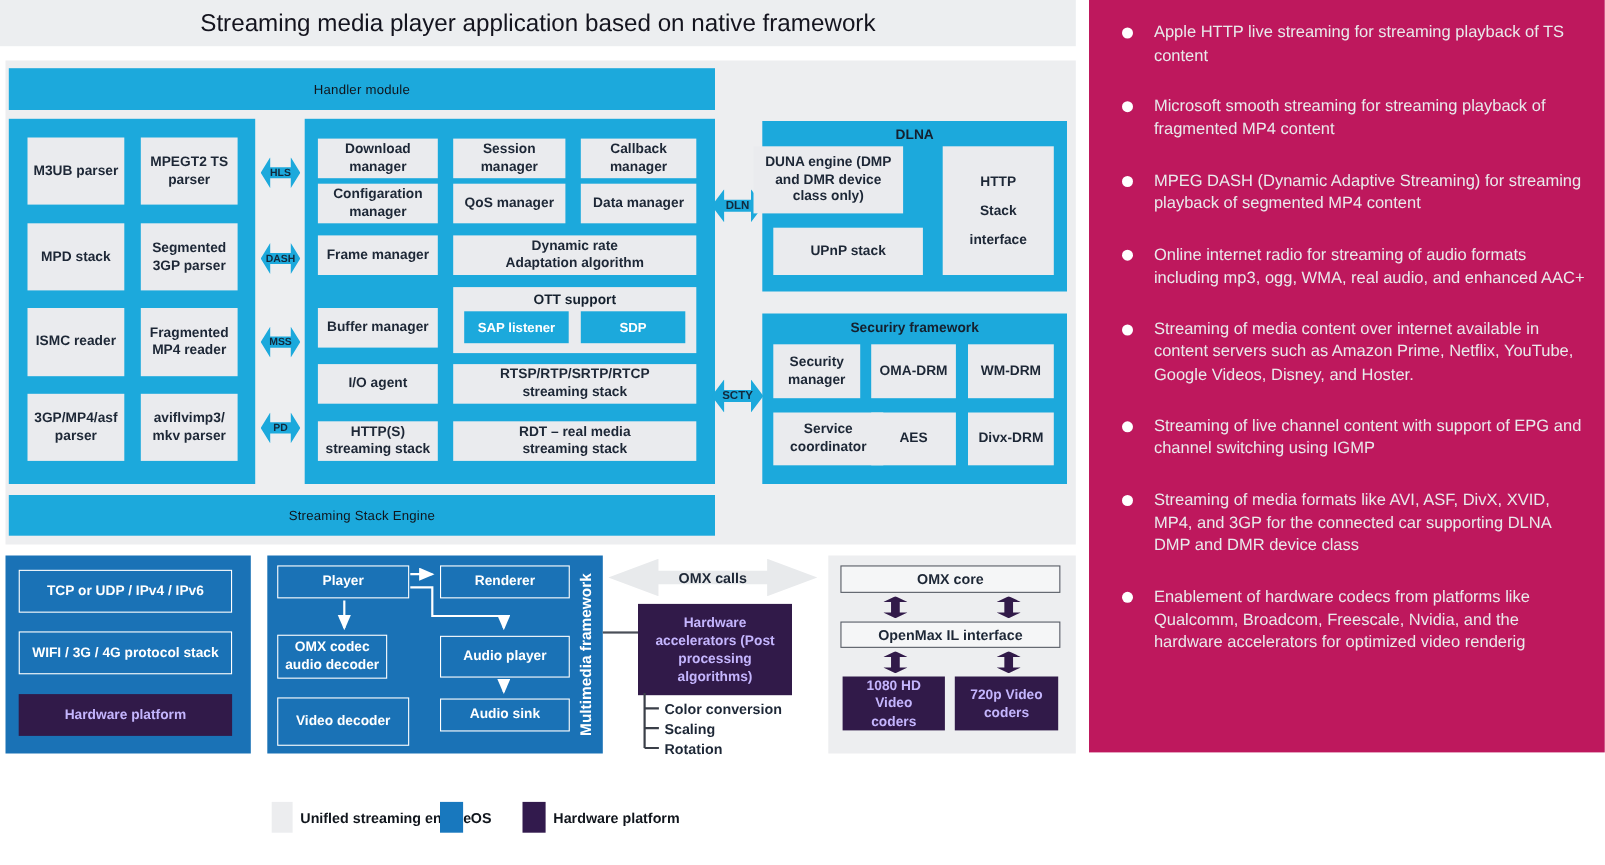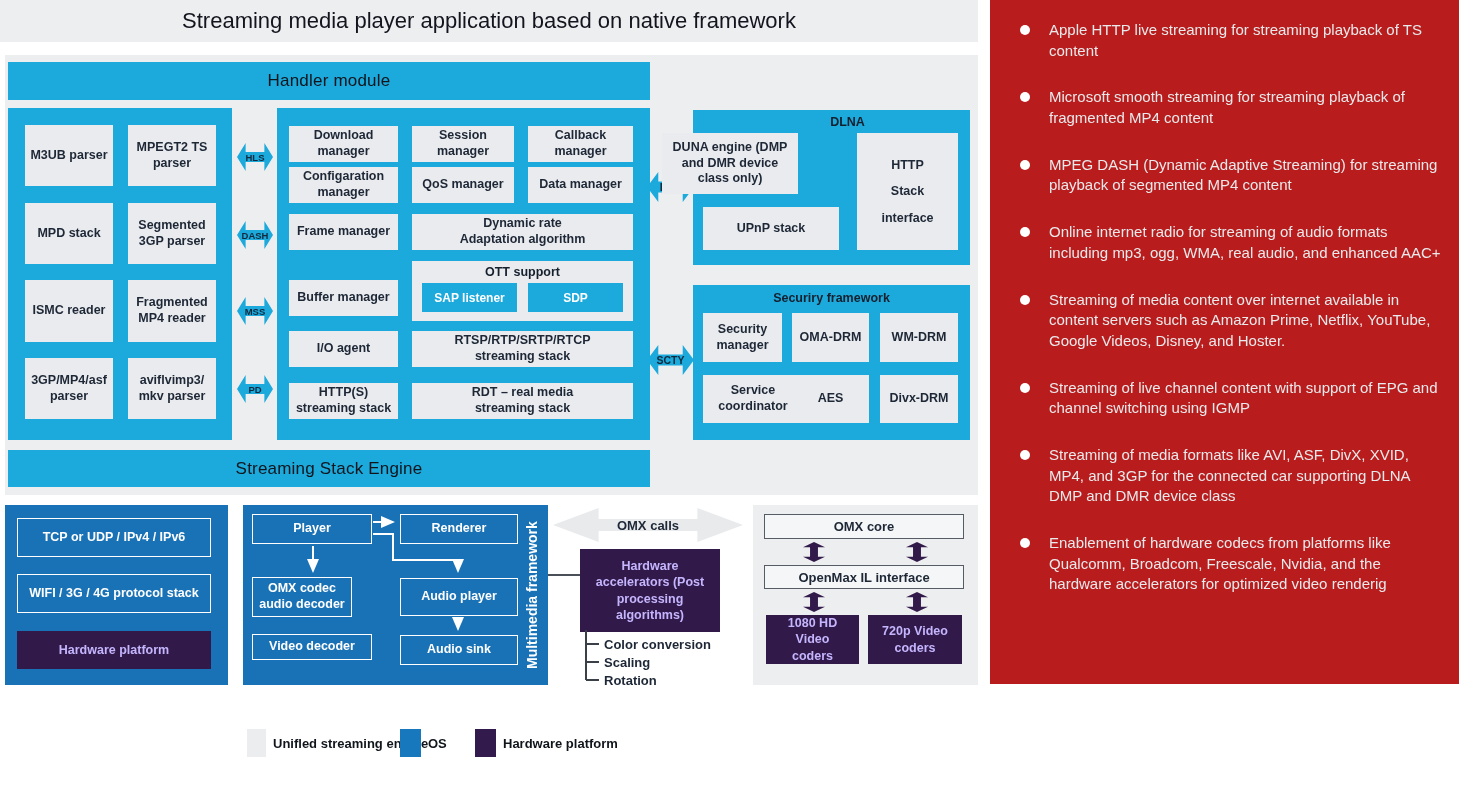--- a/index.html
+++ b/index.html
@@ -8,21 +8,21 @@
   .abs{position:absolute;}
   .flexc{display:flex;align-items:center;justify-content:center;text-align:center;}
 
   
   .grayband{background:#ECEEF0;}
   .bluepanel{background:#1CA9DC;}
   .dbluepanel{background:#1A72B6;}
   .graypanel{background:#EDEEF0;}
 
   
-  .bighead{font-size:17px;font-weight:500;color:#10151C;letter-spacing:.2px;}
+  .bighead{font-size:12px;font-weight:500;color:#10151C;letter-spacing:.2px;}
   .title-text{font-size:22px;font-weight:500;color:#14141E;}
 
   
   .gbox{background:#EAEBEE;color:#1D2736;font-weight:700;font-size:12.5px;line-height:1.25;
         display:flex;align-items:center;justify-content:center;text-align:center;padding:2px 4px;box-sizing:border-box;}
   .wide{padding:2px 38px;}
   .wbox{background:transparent;border:1px solid #ffffff;color:#ffffff;font-weight:700;font-size:12.5px;line-height:1.25;
         display:flex;align-items:center;justify-content:center;text-align:center;padding:2px 6px;box-sizing:border-box;}
   .pbox{background:#311A49;color:#c4b5fd;font-weight:700;font-size:12.5px;line-height:1.3;
         display:flex;align-items:center;justify-content:center;text-align:center;padding:2px 8px;box-sizing:border-box;}
@@ -50,21 +50,21 @@
 
   .accel-item{font-size:13px;font-weight:700;color:#1D2736;}
 
   
   .legend-label{font-size:13px;font-weight:700;color:#10151C;display:flex;align-items:center;}
   .sw-gray{background:#ECEDEF;}
   .sw-blue{background:#1878BE;}
   .sw-purple{background:#321A4D;}
 
   
-  .sidebar{background:#b91c1c;box-sizing:border-box;padding:20px 16px 0 30px;}
+  .sidebar{background:#be185d;box-sizing:border-box;padding:20px 16px 0 30px;}
   .feature-list{list-style:none;margin:0;padding:0;display:flex;flex-direction:column;gap:26px;}
   .feature-item{display:flex;gap:19px;color:#E9EAEC;font-size:15px;line-height:1.38;}
   .dot{width:10px;height:10px;border-radius:50%;background:#ffffff;flex:0 0 auto;margin-top:5px;}
 </style>
 </head>
 <body>
 
 <div class="canvas">
 
   <div class="abs grayband flexc" style="left:0;top:0;width:978px;height:42px;">
@@ -124,22 +124,22 @@
   <div class="abs gbox" style="left:289px;top:331px;width:109px;height:36px;">I/O agent</div>
   <div class="abs gbox wide" style="left:412px;top:331px;width:221px;height:36px;">RTSP/RTP/SRTP/RTCP streaming stack</div>
   <div class="abs gbox" style="left:289px;top:383px;width:109px;height:36px;">HTTP(S) streaming stack</div>
   <div class="abs gbox wide" style="left:412px;top:383px;width:221px;height:36px;">RDT – real media streaming stack</div>
 
   <div class="abs h-arrow" style="left:647px;top:172px;width:47px;height:30px;">
     <span class="shape"></span>
       <span class="lbl" style="font-size:10.5px;">DLN</span>
   </div>
   <div class="abs bluepanel" style="left:693px;top:110px;width:277px;height:155px;"></div>
-  <div class="abs panel-title" style="left:693px;top:115px;width:277px;padding-left:16px;">DLNA</div>
-  <div class="abs gbox" style="left:662px;top:133px;width:136px;height:61px;">DUNA engine (DMP and DMR device class only)</div>
+  <div class="abs panel-title" style="left:693px;top:115px;width:277px;">DLNA</div>
+  <div class="abs gbox" style="left:685px;top:133px;width:136px;height:61px;">DUNA engine (DMP and DMR device class only)</div>
   <div class="abs gbox" style="left:703px;top:207px;width:136px;height:43px;">UPnP stack</div>
   <div class="abs gbox" style="left:857px;top:133px;width:101px;height:117px;padding:2px 20px;line-height:2.1;">HTTP Stack interface</div>
 
   <div class="abs h-arrow" style="left:647px;top:345px;width:47px;height:30px;">
     <span class="shape"></span>
       <span class="lbl" style="font-size:10.5px;">SCTY</span>
   </div>
   <div class="abs bluepanel" style="left:693px;top:285px;width:277px;height:155px;"></div>
   <div class="abs panel-title" style="left:693px;top:291px;width:277px;">Securiry framework</div>
   <div class="abs gbox" style="left:703px;top:313px;width:79px;height:49px;">Security manager</div>
@@ -156,21 +156,21 @@
   <div class="abs dbluepanel" style="left:5px;top:505px;width:223px;height:180px;"></div>
   <div class="abs wbox" style="left:17px;top:518px;width:194px;height:39px;">TCP or UDP / IPv4 / IPv6</div>
   <div class="abs wbox" style="left:17px;top:574px;width:194px;height:39px;">WIFI / 3G / 4G protocol stack</div>
   <div class="abs pbox" style="left:17px;top:631px;width:194px;height:38px;">Hardware platform</div>
 
   <div class="abs dbluepanel" style="left:243px;top:505px;width:305px;height:180px;"></div>
   <div class="abs wbox" style="left:252px;top:514px;width:120px;height:30px;">Player</div>
   <div class="abs wbox" style="left:400px;top:514px;width:118px;height:30px;">Renderer</div>
   <div class="abs wbox" style="left:252px;top:577px;width:100px;height:40px;">OMX codec audio decoder</div>
   <div class="abs wbox" style="left:400px;top:578px;width:118px;height:38px;">Audio player</div>
-  <div class="abs wbox" style="left:252px;top:634px;width:120px;height:26px;">Video decoder</div>
+  <div class="abs wbox" style="left:252px;top:634px;width:120px;height:44px;">Video decoder</div>
   <div class="abs wbox" style="left:400px;top:635px;width:118px;height:30px;">Audio sink</div>
   <div class="abs vert-label" style="left:516px;top:505px;width:32px;height:180px;">Multimedia framework</div>
   <svg class="abs" style="left:243px;top:505px;" width="305" height="180">
     <defs>
       <marker id="aw" markerWidth="8" markerHeight="8" refX="6" refY="3" orient="auto">
         <path d="M0,0 L7,3 L0,6 z" fill="#ffffff"></path>
       </marker>
     </defs>
     <path d="M130 17 H150" stroke="#ffffff" stroke-width="2" fill="none" marker-end="url(#aw)"></path>
     <path d="M130 29 H150 V55 H215 V66" stroke="#ffffff" stroke-width="2" fill="none" marker-end="url(#aw)"></path>

